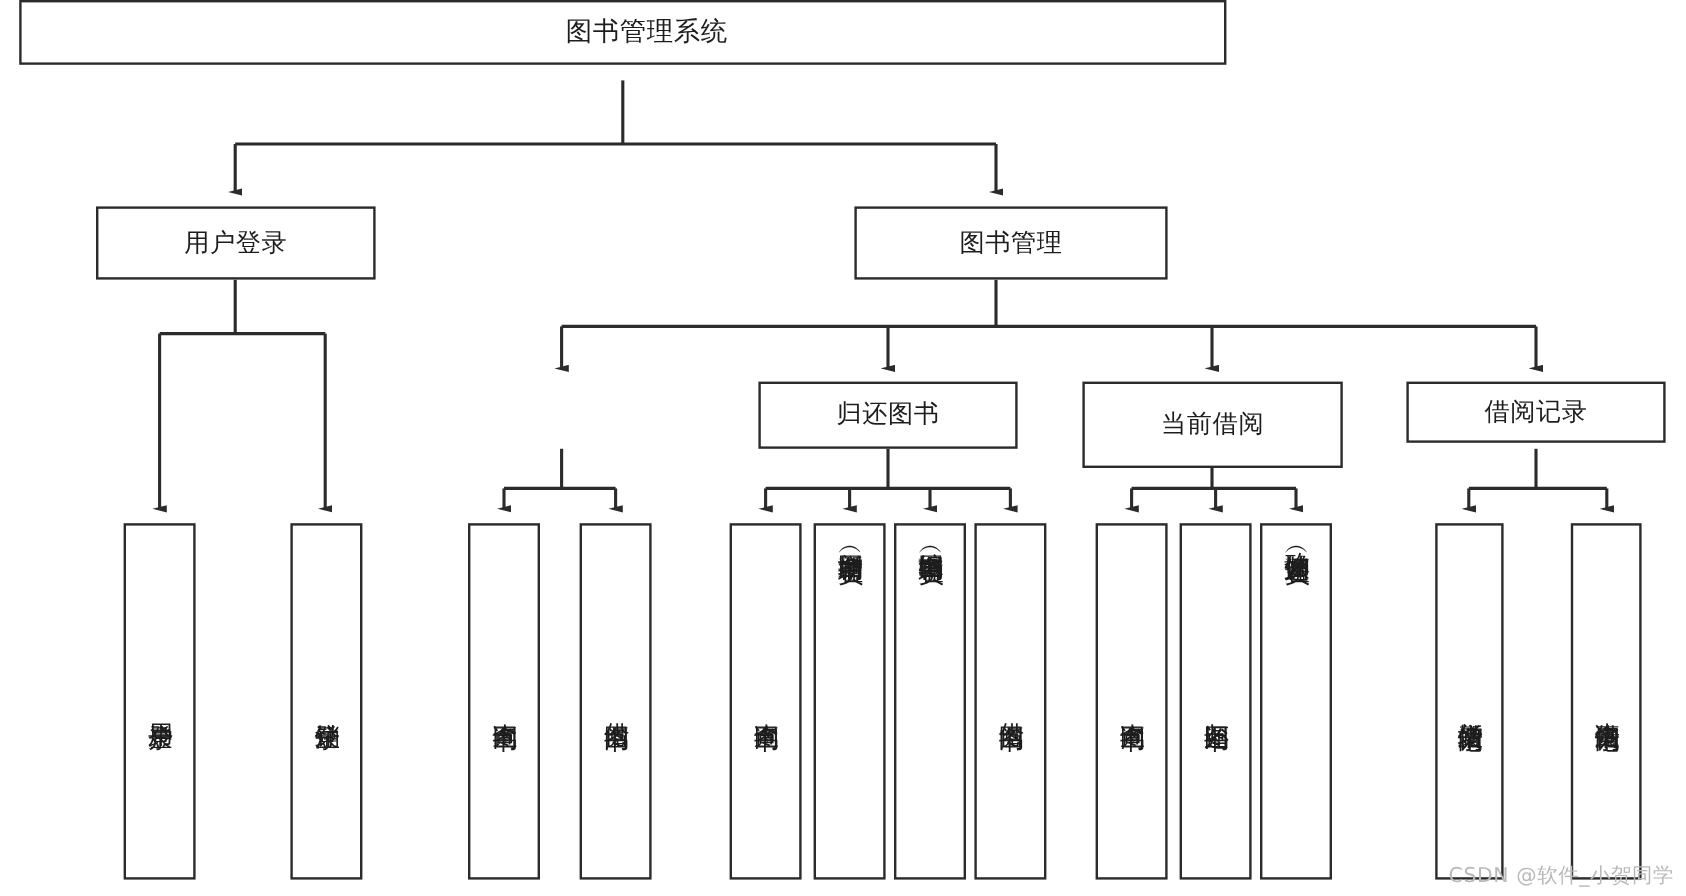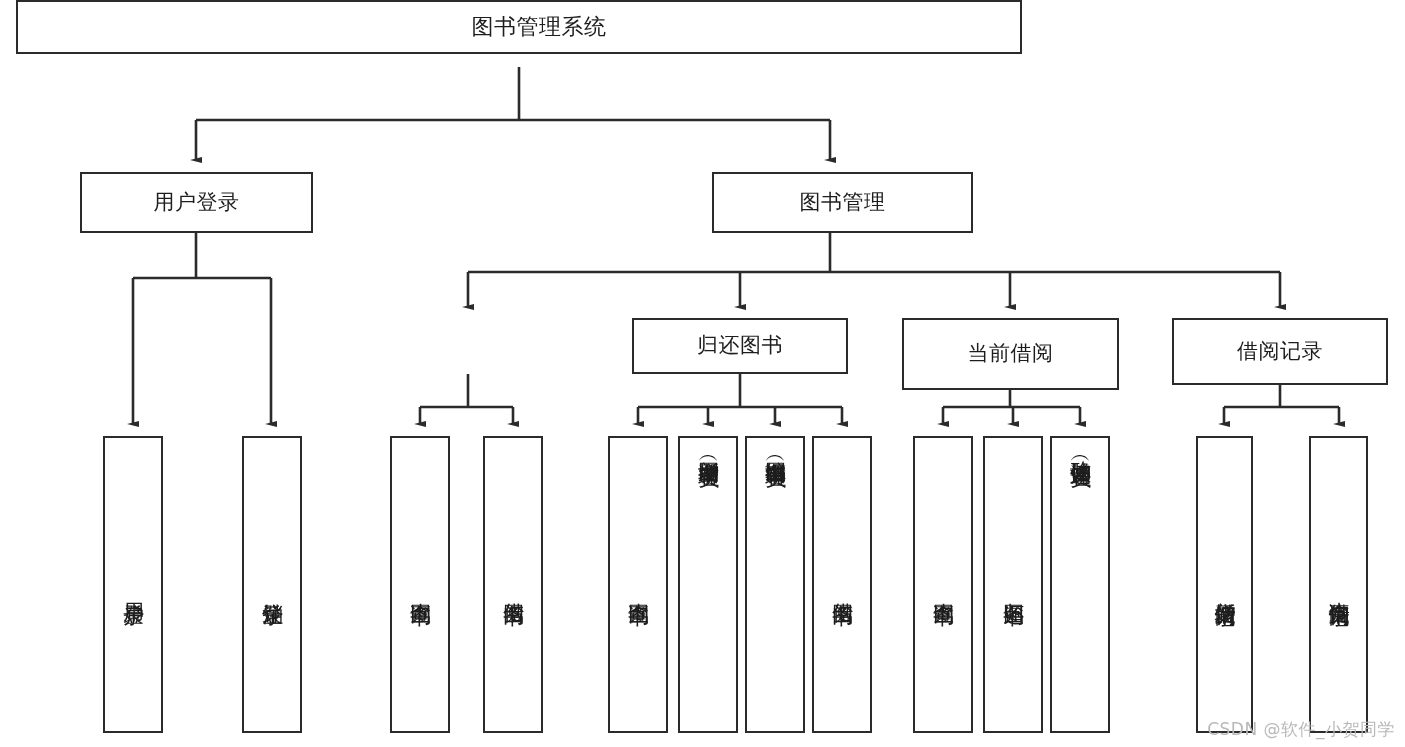--- a/index.html
+++ b/index.html
@@ -138,21 +138,21 @@
   <div class="node h" style="left:712px; top:172px; width:261px; height:61px;">
     <span>图书管理</span>
   </div>
 
   <div class="node h" style="left:632px; top:318px; width:216px; height:56px;">
     <span>归还图书</span>
   </div>
   <div class="node h" style="left:902px; top:318px; width:217px; height:72px;">
     <span>当前借阅</span>
   </div>
-  <div class="node h" style="left:1172px; top:318px; width:216px; height:67px;">
+  <div class="node h" style="left:1172px; top:318px; width:216px; height:51px;">
     <span>借阅记录</span>
   </div>
 
   <div class="node v" style="left:103px; top:436px; width:60px; height:297px;">
     <span class="vtext centered">用户登录</span>
   </div>
   <div class="node v" style="left:242px; top:436px; width:60px; height:297px;">
     <span class="vtext centered">注销登录</span>
   </div>
 

